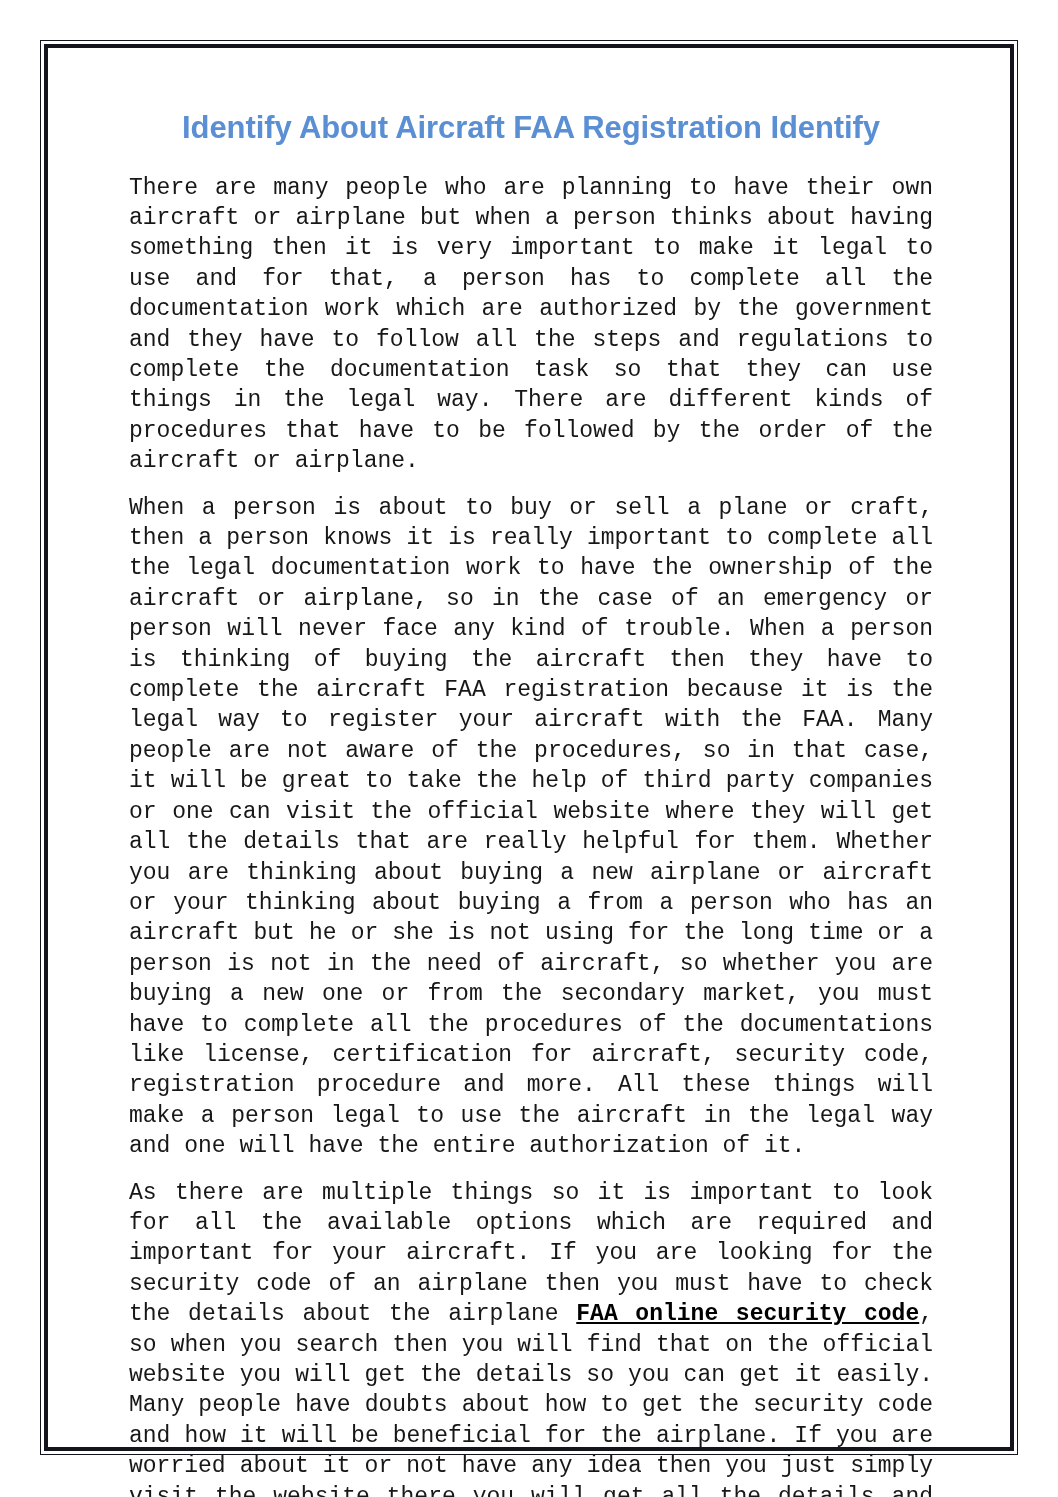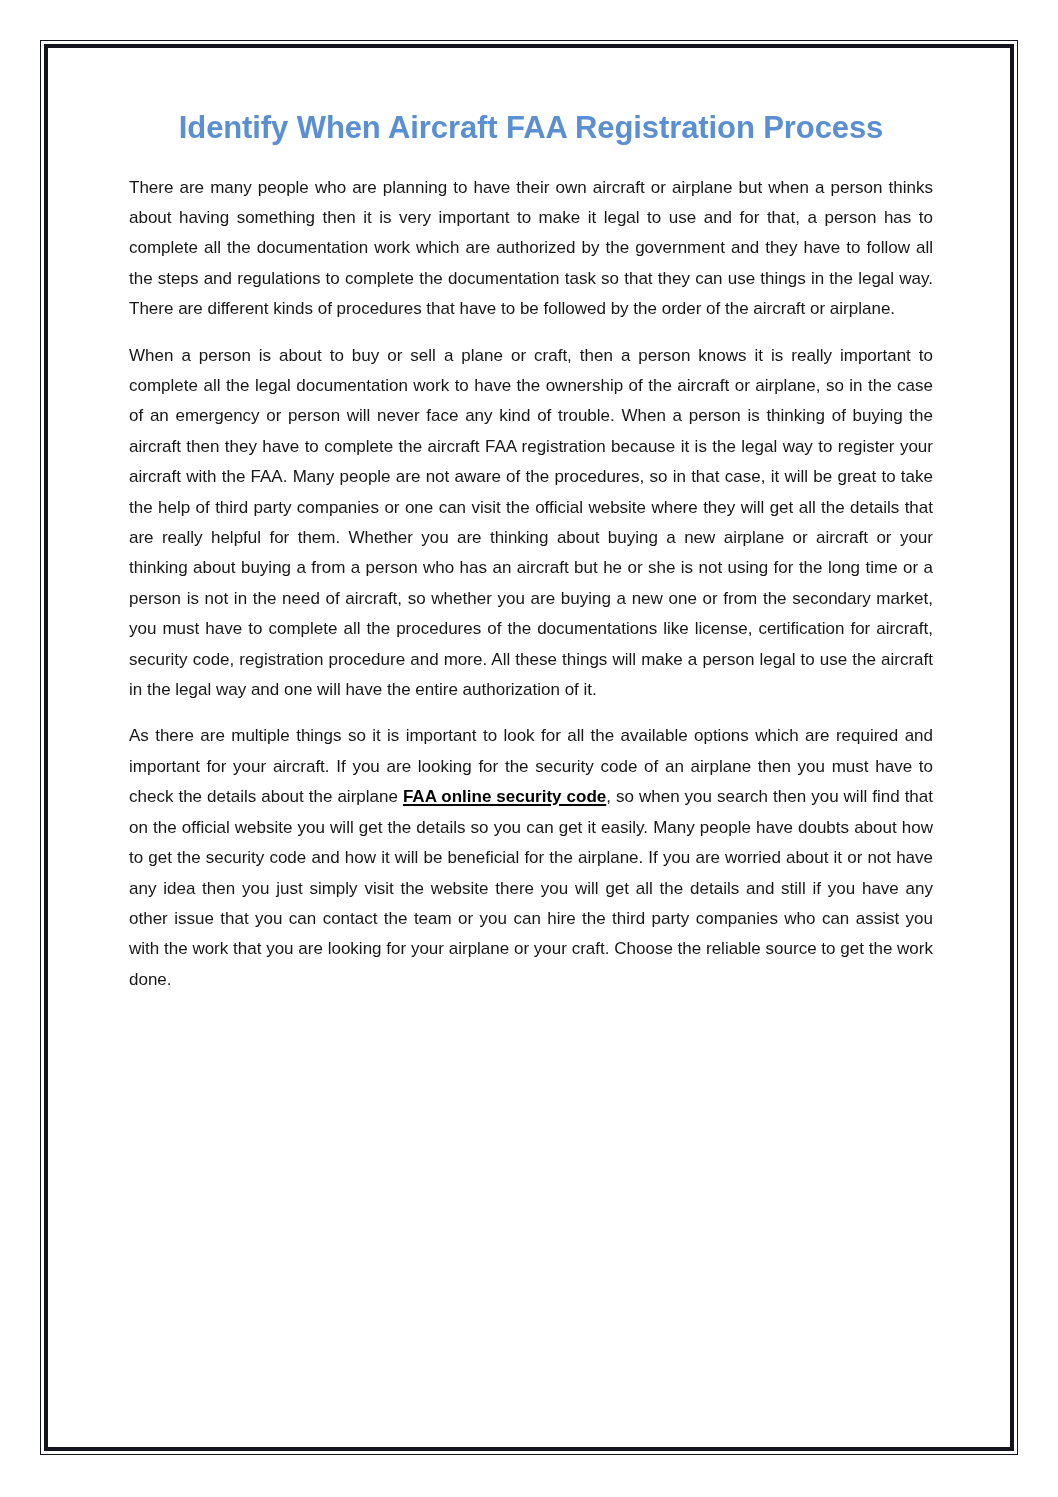--- a/index.html
+++ b/index.html
@@ -53,23 +53,23 @@
     line-height: 1.18;
     letter-spacing: -0.1px;
     font-family: "Liberation Sans", sans-serif;
   }
 
   .para {
     margin: 0 0 16px 0;
     text-align: justify;
     text-justify: inter-word;
     color: #171717;
-    font-size: 17px;
+    font-size: 23px;
     line-height: 30.4px;
-    font-family: Liberation Sans, sans-serif;
+    font-family: Liberation Mono, monospace;
     hyphens: none;
   }
   .para:last-of-type {
     margin-bottom: 0;
   }
 
   .doc-link {
     color: #000000;
     font-weight: bold;
     text-decoration: underline;
@@ -78,21 +78,21 @@
   }
 </style>
 </head>
 <body>
 
 <div id="page-frame">
   <div id="page-frame-inner">
 
     <div id="content">
 
-      <h1 id="doc-title">Identify When Aircraft FAA Registration Process</h1>
+      <h1 id="doc-title">Identify About Aircraft FAA Registration Identify</h1>
 
       <p class="para">There are many people who are planning to have their own aircraft or airplane but when a person thinks about having something then it is very important to make it legal to use and for that, a person has to complete all the documentation work which are authorized by the government and they have to follow all the steps and regulations to complete the documentation task so that they can use things in the legal way. There are different kinds of procedures that have to be followed by the order of the aircraft or airplane.</p>
 
       <p class="para">When a person is about to buy or sell a plane or craft, then a person knows it is really important to complete all the legal documentation work to have the ownership of the aircraft or airplane, so in the case of an emergency or person will never face any kind of trouble. When a person is thinking of buying the aircraft then they have to complete the aircraft FAA registration because it is the legal way to register your aircraft with the FAA. Many people are not aware of the procedures, so in that case, it will be great to take the help of third party companies or one can visit the official website where they will get all the details that are really helpful for them. Whether you are thinking about buying a new airplane or aircraft or your thinking about buying a from a person who has an aircraft but he or she is not using for the long time or a person is not in the need of aircraft, so whether you are buying a new one or from the secondary market, you must have to complete all the procedures of the documentations like license, certification for aircraft, security code, registration procedure and more. All these things will make a person legal to use the aircraft in the legal way and one will have the entire authorization of it.</p>
 
       <p class="para"><span>As there are multiple things so it is important to look for all the available options which are required and important for your aircraft. If you are looking for the security code of an airplane then you must have to check the details about the airplane </span><a class="doc-link" href="#">FAA online security code</a><span>, so when you search then you will find that on the official website you will get the details so you can get it easily. Many people have doubts about how to get the security code and how it will be beneficial for the airplane. If you are worried about it or not have any idea then you just simply visit the website there you will get all the details and still if you have any other issue that you can contact the team or you can hire the third party companies who can assist you with the work that you are looking for your airplane or your craft. Choose the reliable source to get the work done.</span></p>
 
     </div>
   </div>
 </div>

